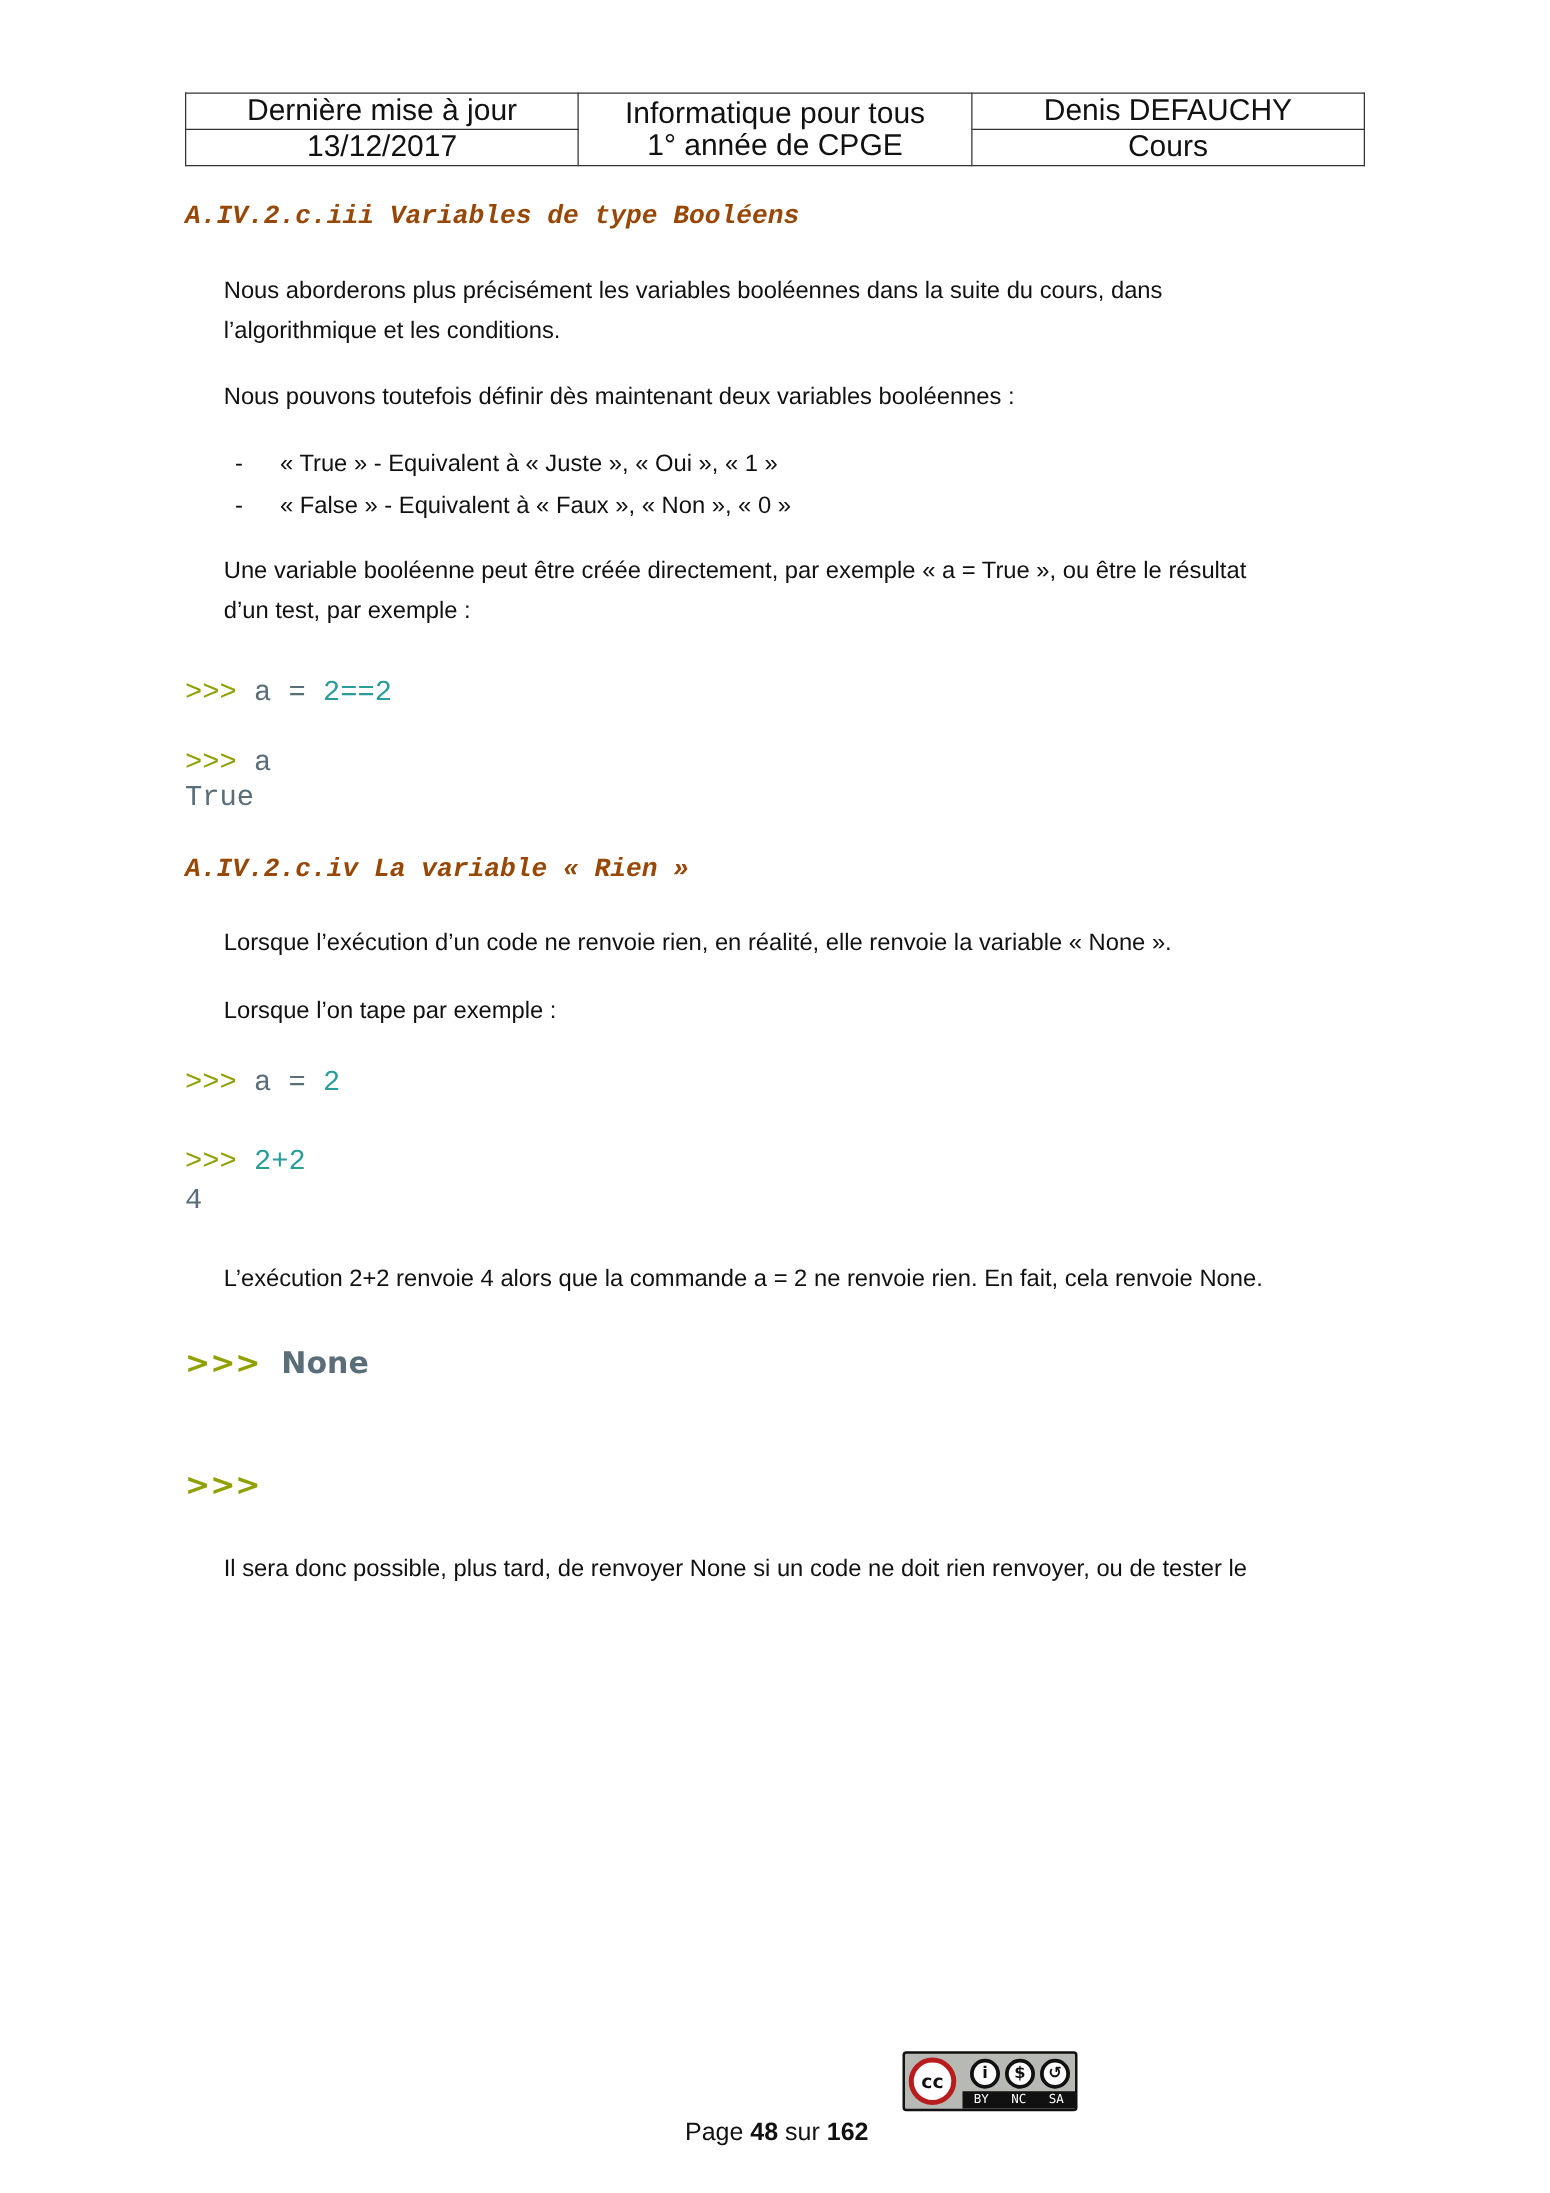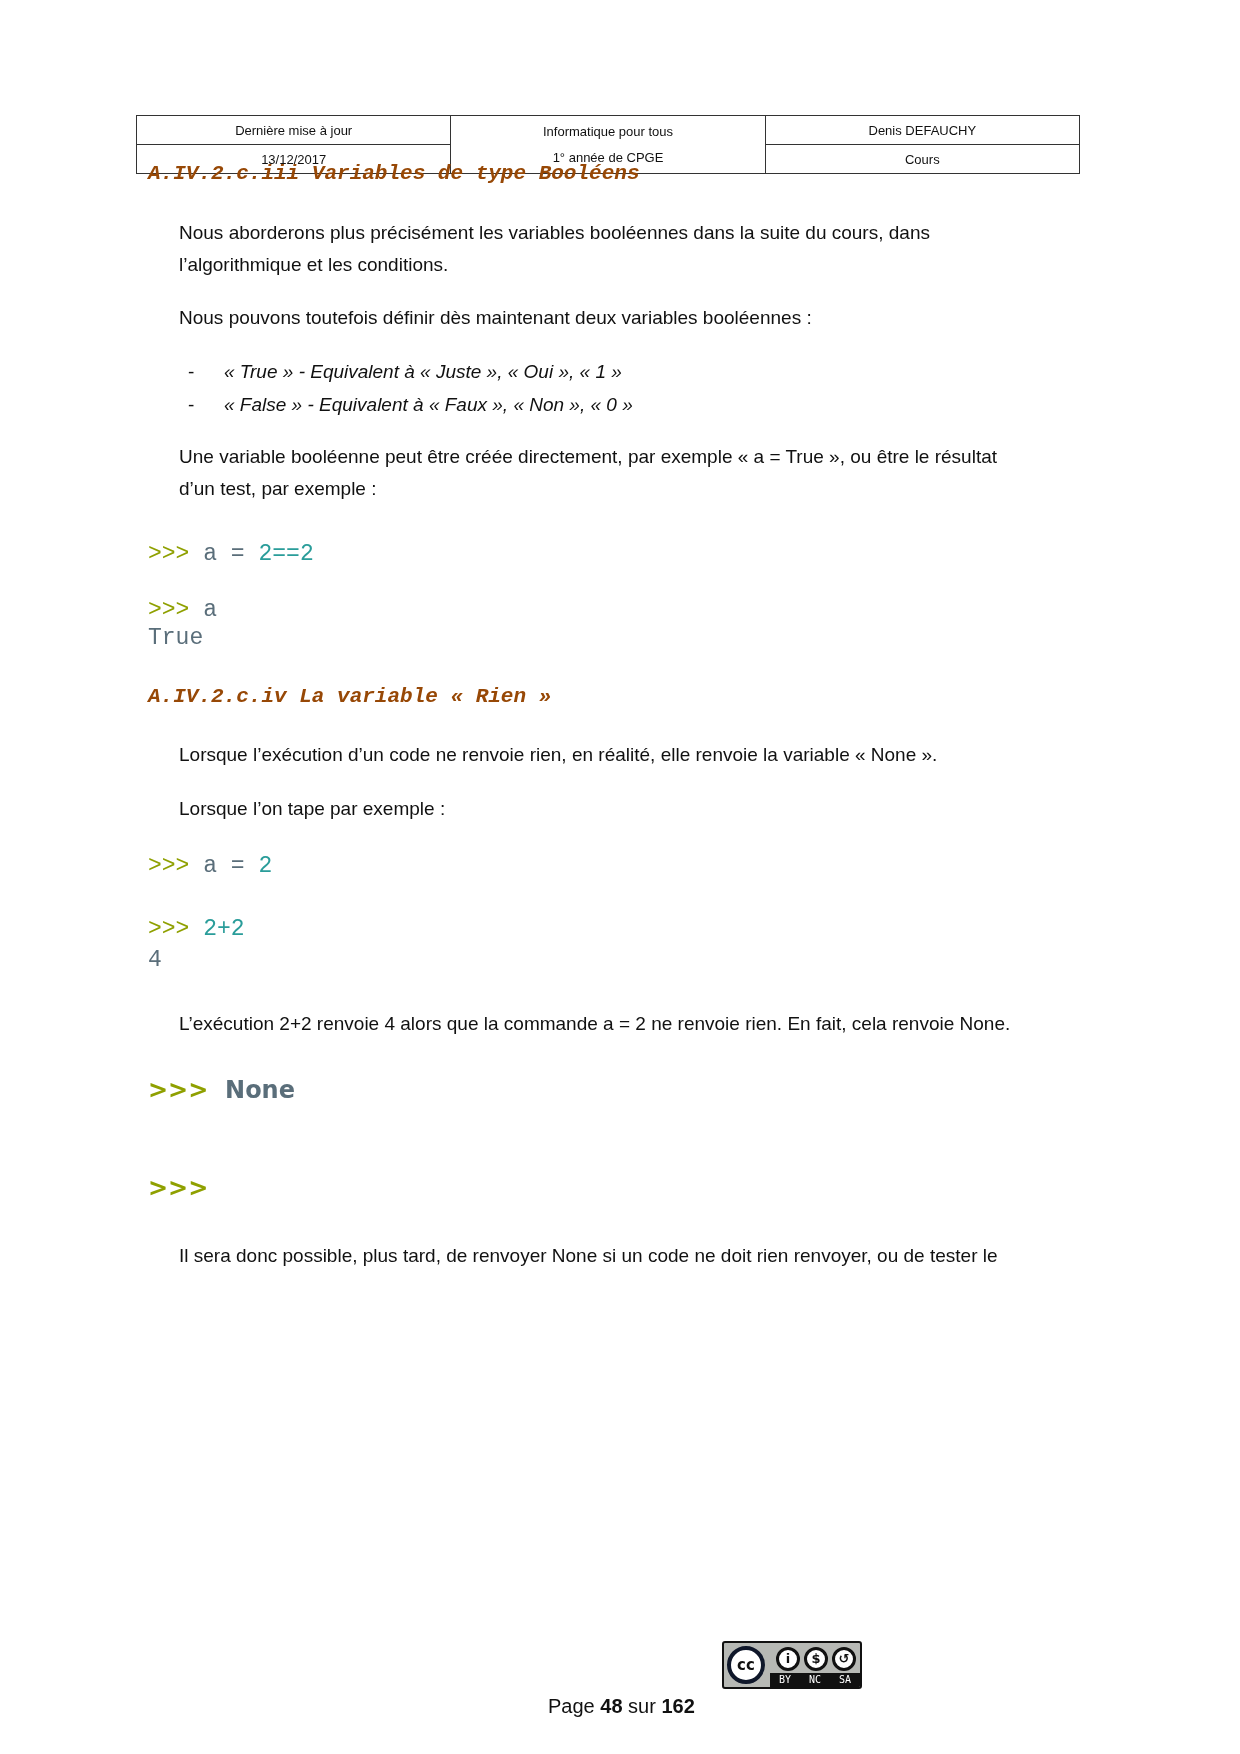--- a/index.html
+++ b/index.html
@@ -1,39 +1,39 @@
 <!DOCTYPE html>
 <html><head>
 <meta charset="utf-8">
 <style>
   html, body { margin:0; padding:0; background:#ffffff; }
   body { width:1240px; height:1754px; position:relative; overflow:hidden;
          font-family:"Liberation Sans", sans-serif; color:#111; }
-  .hdr-table { position:absolute; left:136px; top:74px; width:944px;
-               border-collapse:collapse; font-size:13px;margin-top:41px; }
+  .hdr-table { position:absolute; left:148px; top:74px; width:944px;
+               border-collapse:collapse; font-size:24px; }
   .hdr-table td { border:1.5px solid #333; text-align:center; padding:0; height:28px; width:33.33%; }
   .page { position:absolute; left:148px; top:0; width:944px; }
   .h { position:absolute; left:0; font-family:Liberation Mono, monospace; font-style:italic; font-weight:bold;
        color:#974806; font-size:21px; }
   .p { position:absolute; left:0; font-size:19px; line-height:32px; color:#111; width:944px;margin-left:31px; }
   .li { position:absolute; left:0; font-size:19px; line-height:32px; }
   .li .dash { position:absolute; left:40px; }
-  .li .txt { position:absolute; left:76px; white-space:nowrap;font-style:italic; }
+  .li .txt { position:absolute; left:76px; white-space:nowrap; }
   .code { position:absolute; left:0; font-family:Liberation Mono, monospace; font-size:23px; white-space:pre; line-height:28px; }
   .prompt { color:#8fa000; }
   .id { color:#5a6e7a; }
   .num { color:#2a9d9a; }
   .out { color:#5a6e7a; }
   .big { font-family:"DejaVu Sans", sans-serif; font-weight:bold; font-size:24px; }
   .footer { position:absolute; top:1655px; left:548px; font-size:20px;margin-top:40px; }
   .footer b { font-weight:bold; }
   .cc { position:absolute; left:722px; top:1641px; width:140px; height:48px; background:#b7b9b5;
         border:2px solid #111; border-radius:3px; box-sizing:border-box; overflow:hidden; }
   .cc .ccc { position:absolute; left:3px; top:3px; width:38px; height:38px; border-radius:50%;
-             background:#fff; border:4px solid #0f172a; box-sizing:border-box; font-weight:bold;
+             background:#fff; border:4px solid #b91c1c; box-sizing:border-box; font-weight:bold;
              font-size:15px; line-height:30px; text-align:center; color:#111; font-family:"DejaVu Sans", sans-serif; }
   .cc .ic { position:absolute; top:4px; width:24px; height:24px; border-radius:50%; background:#fff;
             border:3px solid #111; box-sizing:border-box; font-size:13px; line-height:18px; text-align:center; font-weight:bold; font-family:"DejaVu Sans", sans-serif; }
   .cc .bar { position:absolute; left:46px; right:0; bottom:0; height:14px; background:#111; color:#fff;
              font-family:"DejaVu Sans Mono", monospace; font-size:10px; line-height:14px; display:flex; justify-content:space-around; }
 </style>
 </head>
 <body>
 
 <table class="hdr-table">

